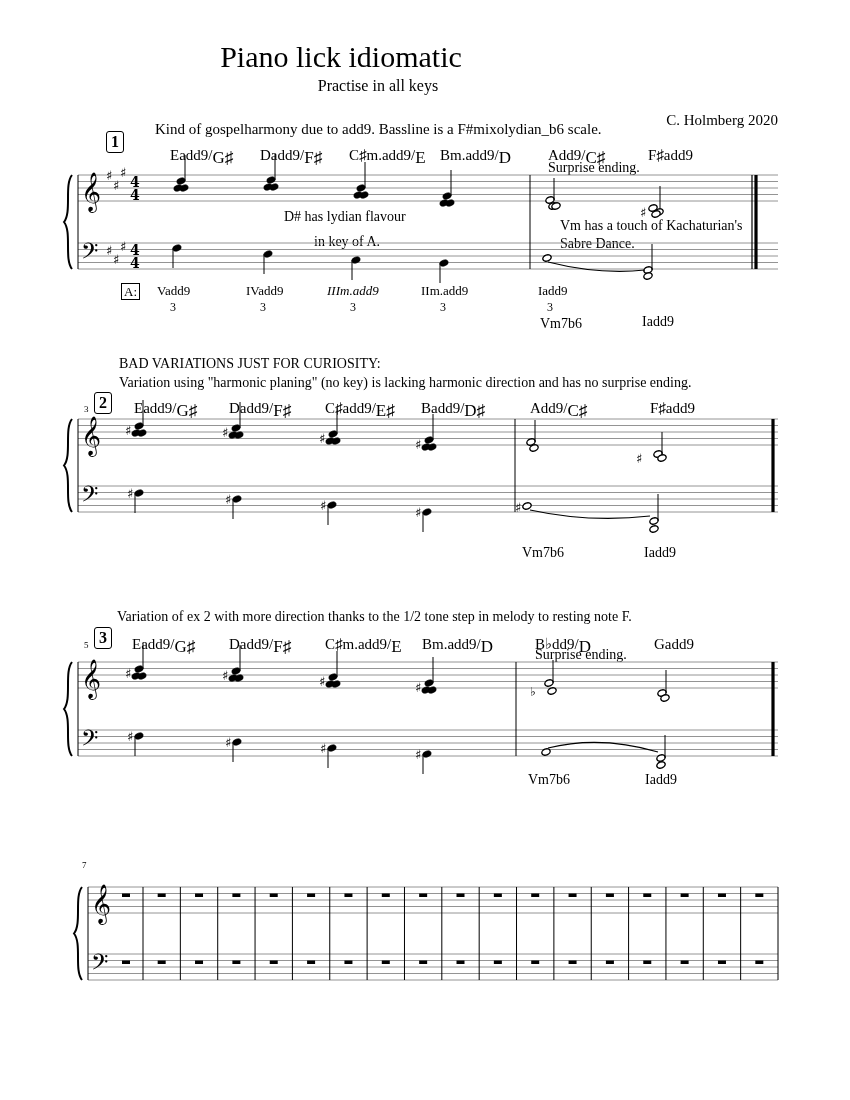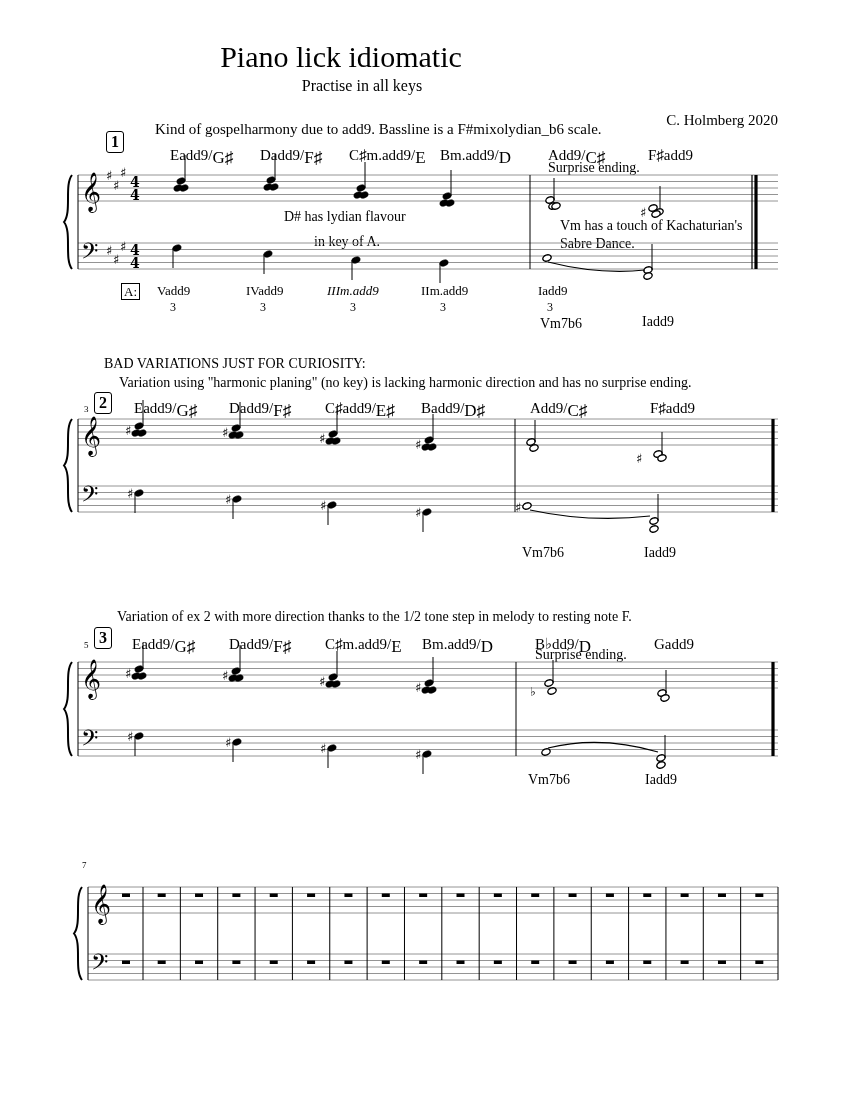--- a/index.html
+++ b/index.html
@@ -1,20 +1,20 @@
 <!DOCTYPE html>
 <html><head>
 <meta charset="utf-8">
 <style>
   html, body { margin:0; padding:0; background:#ffffff; }
   body { width:850px; height:1100px; position:relative; overflow:hidden;
          font-family:"Liberation Serif","DejaVu Serif",serif; color:#000; }
   .abs { position:absolute; white-space:nowrap; }
   .title { font-size:30px; left:0; width:682px; text-align:center; top:40px; }
-  .subtitle { font-size:16px; left:0; width:724px; text-align:center; top:77px; }
+  .subtitle { font-size:16px; left:0; width:724px; text-align:center; top:77px;padding-left:16px; }
   .composer { font-size:15px; right:72px; top:112px;text-align:right; }
   .txt15 { font-size:15px; }
   .txt14 { font-size:14px; }
   .chord { font-size:15px; }
   .chord .bass { font-size:17px; position:relative; top:3px; }
   .roman { font-size:13px; }
   .fig { font-size:12px; }
   .measnum { font-size:9px; }
   .rehearsal { font-size:16px; font-weight:bold; border:1.5px solid #000; border-radius:3px;
                padding:0 4px; line-height:20px; }
@@ -51,21 +51,21 @@
 <div class="abs roman" style="left:421px;top:283px;">IIm.add9</div>
 <div class="abs roman" style="left:538px;top:283px;">Iadd9</div>
 <div class="abs fig" style="left:170px;top:300px;">3</div>
 <div class="abs fig" style="left:260px;top:300px;">3</div>
 <div class="abs fig" style="left:350px;top:300px;">3</div>
 <div class="abs fig" style="left:440px;top:300px;">3</div>
 <div class="abs fig" style="left:547px;top:300px;">3</div>
 <div class="abs txt14" style="left:540px;top:316px;">Vm7b6</div>
 <div class="abs txt14" style="left:642px;top:314px;">Iadd9</div>
 
-<div class="abs txt14" style="left:104px;top:356px;">BAD VARIATIONS JUST FOR CURIOSITY:</div>
+<div class="abs txt14" style="left:119px;top:356px;">BAD VARIATIONS JUST FOR CURIOSITY:</div>
 <div class="abs txt14" style="left:119px;top:375px;">Variation using "harmonic planing" (no key) is lacking harmonic direction and has no surprise ending.</div>
 <div class="abs measnum" style="left:84px;top:404px;">3</div>
 <div class="abs rehearsal" style="left:94px;top:392px;">2</div>
 <div class="abs chord" style="left:134px;top:398px;"><span>Eadd9/</span><span class="bass">G♯</span></div>
 <div class="abs chord" style="left:229px;top:398px;"><span>Dadd9/</span><span class="bass">F♯</span></div>
 <div class="abs chord" style="left:325px;top:398px;"><span>C♯add9/</span><span class="bass">E♯</span></div>
 <div class="abs chord" style="left:421px;top:398px;"><span>Badd9/</span><span class="bass">D♯</span></div>
 <div class="abs chord" style="left:530px;top:398px;"><span>Add9/</span><span class="bass">C♯</span></div>
 <div class="abs chord" style="left:650px;top:398px;"><span>F♯add9</span><span class="bass"></span></div>
 <div class="abs txt14" style="left:522px;top:545px;">Vm7b6</div>

